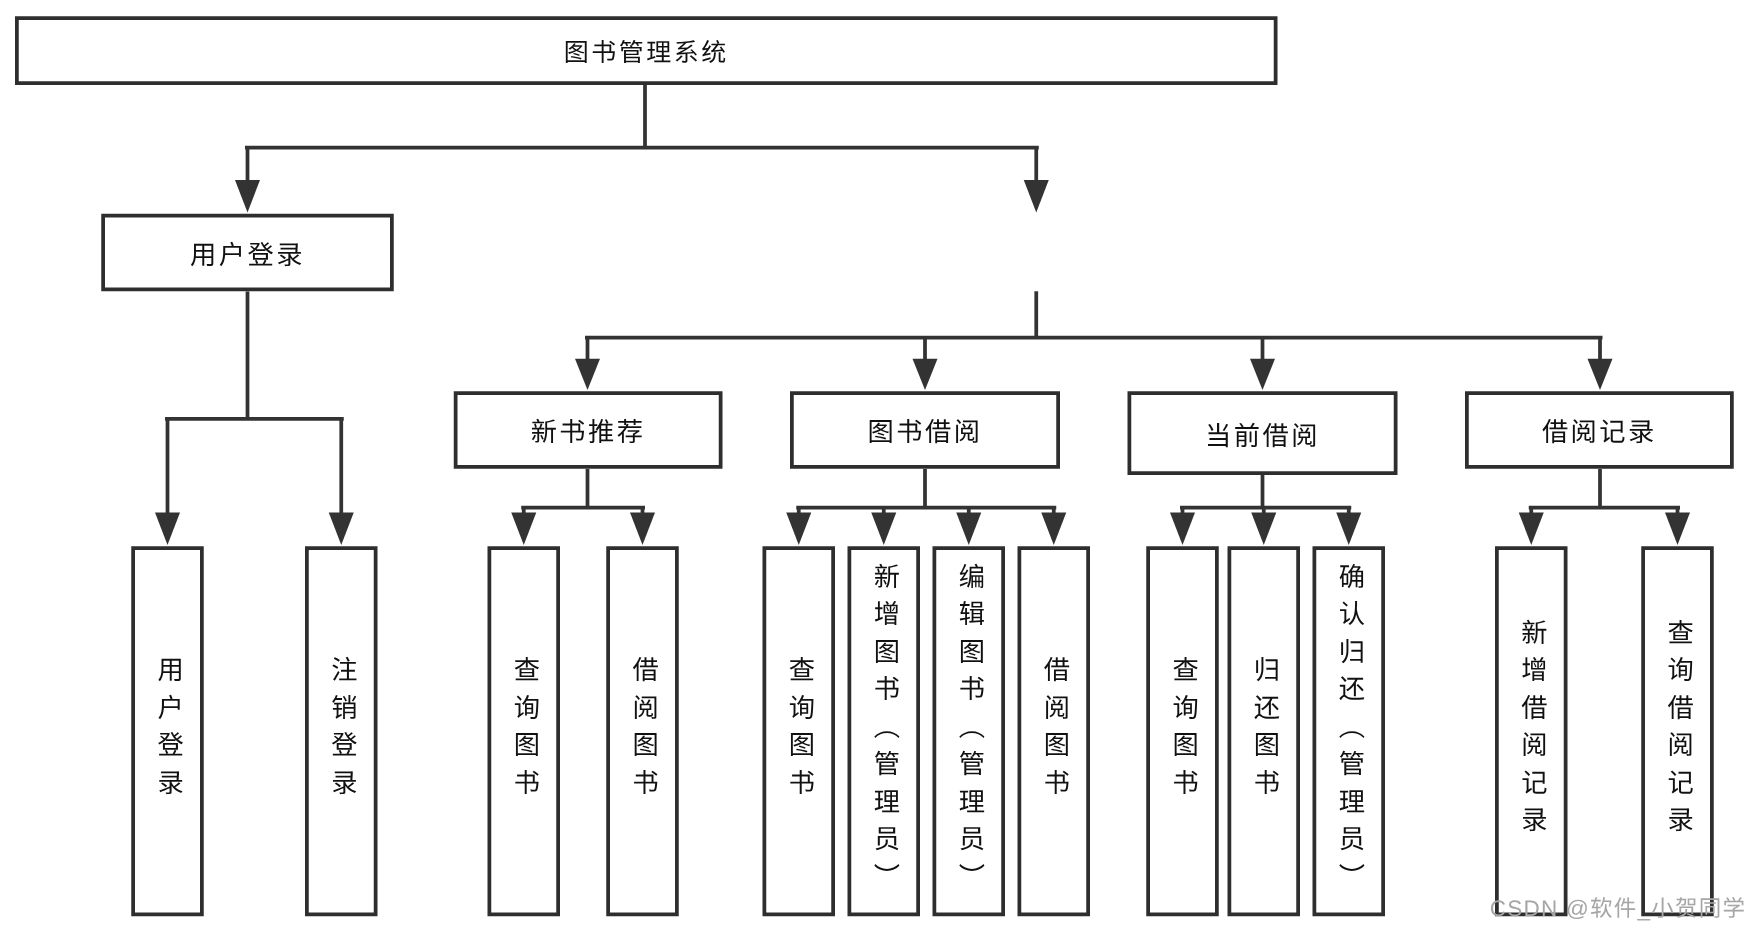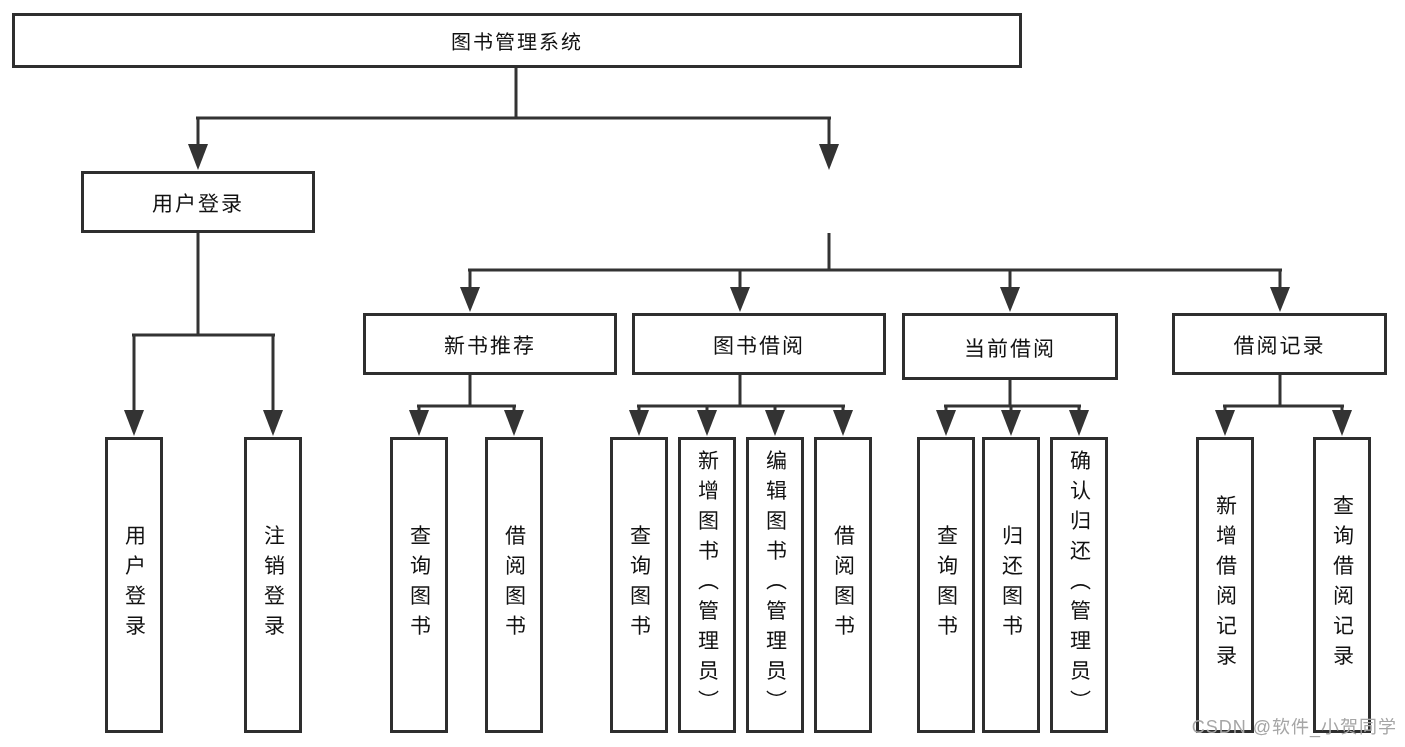--- a/index.html
+++ b/index.html
@@ -139,24 +139,24 @@
   </svg>
 
   <div class="node hbox root-box" style="left:12px;top:13px;width:1010px;height:55px">
     <span>图书管理系统</span>
   </div>
 
   <div class="node hbox" style="left:81px;top:171px;width:234px;height:62px">
     <span>用户登录</span>
   </div>
 
-  <div class="node hbox" style="left:363px;top:313px;width:254px;height:62px">
+  <div class="node hbox" style="left:363px;top:313px;width:215px;height:62px">
     <span>新书推荐</span>
   </div>
-  <div class="node hbox" style="left:632px;top:313px;width:254px;height:62px">
+  <div class="node hbox" style="left:632px;top:313px;width:216px;height:62px">
     <span>图书借阅</span>
   </div>
   <div class="node hbox" style="left:902px;top:313px;width:216px;height:67px">
     <span>当前借阅</span>
   </div>
   <div class="node hbox" style="left:1172px;top:313px;width:215px;height:62px">
     <span>借阅记录</span>
   </div>
 
   <div class="node vbox" style="left:105px;top:437px">

